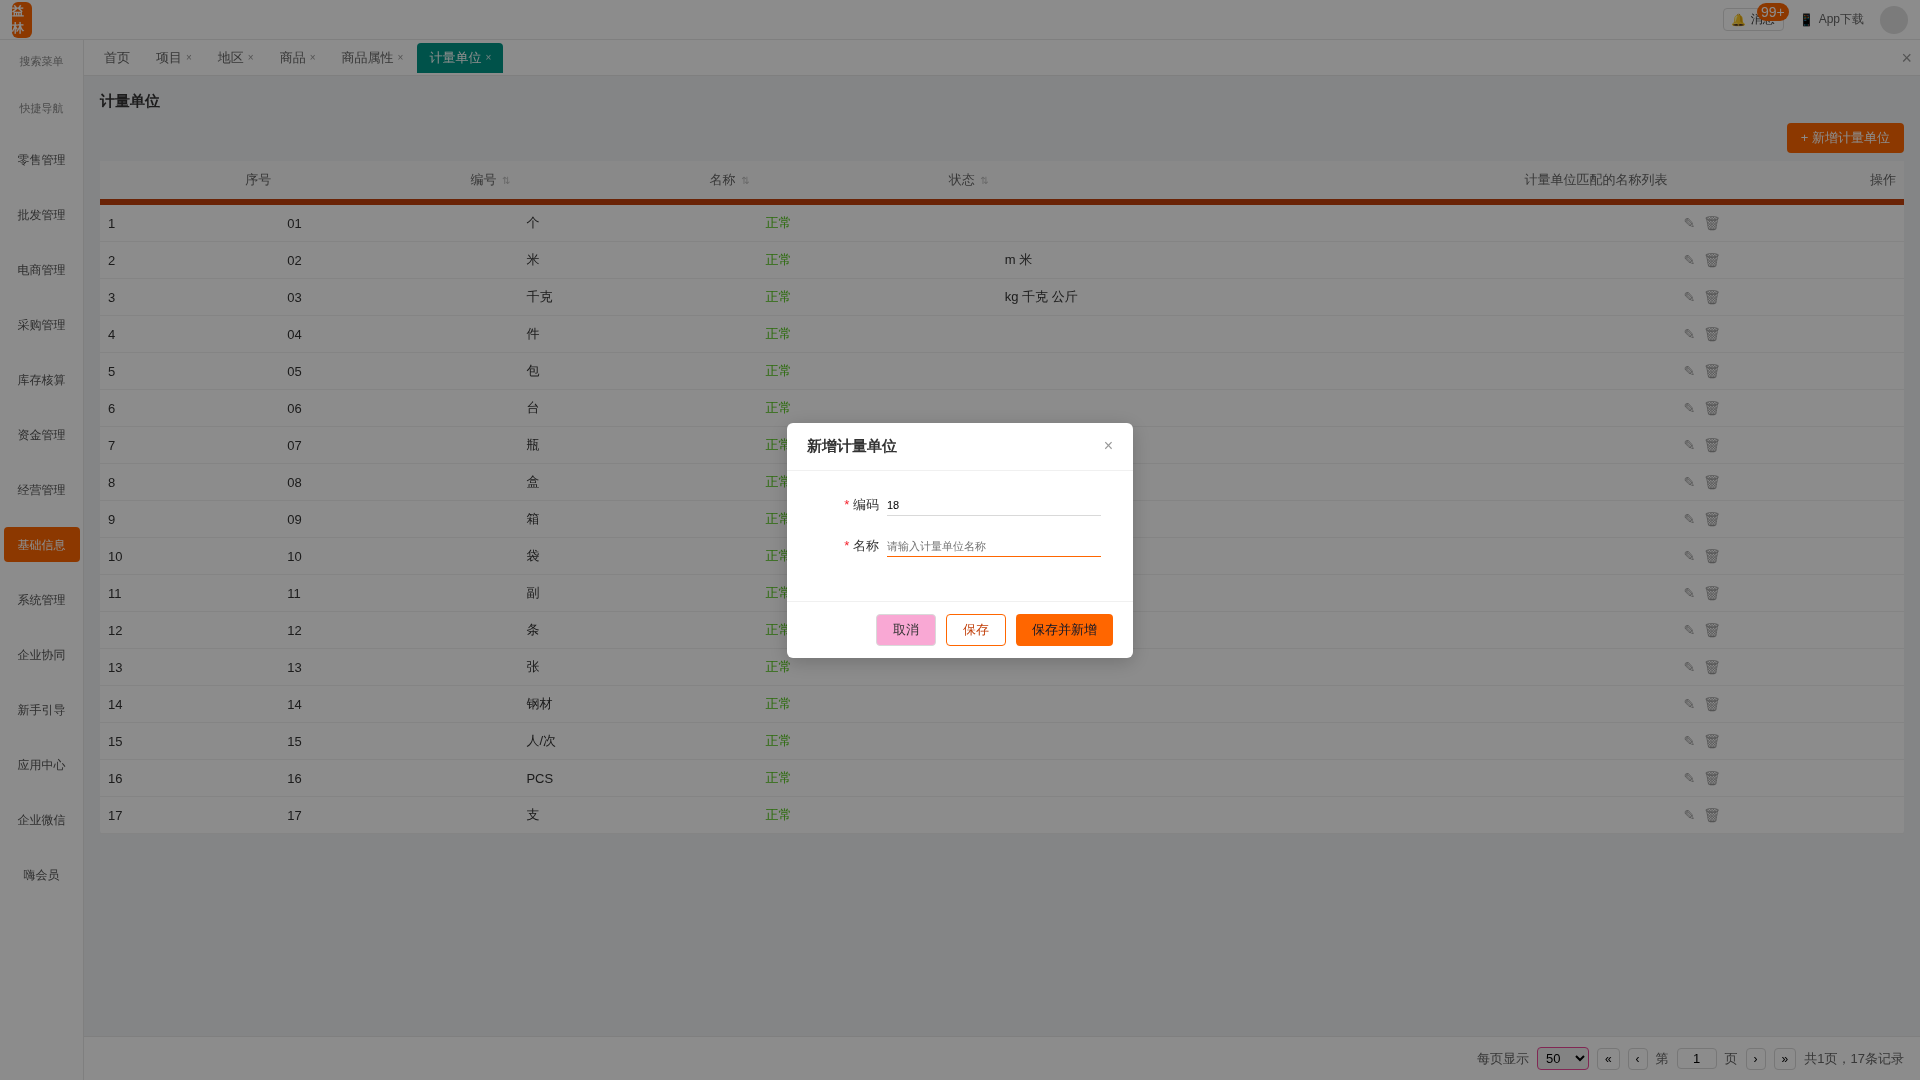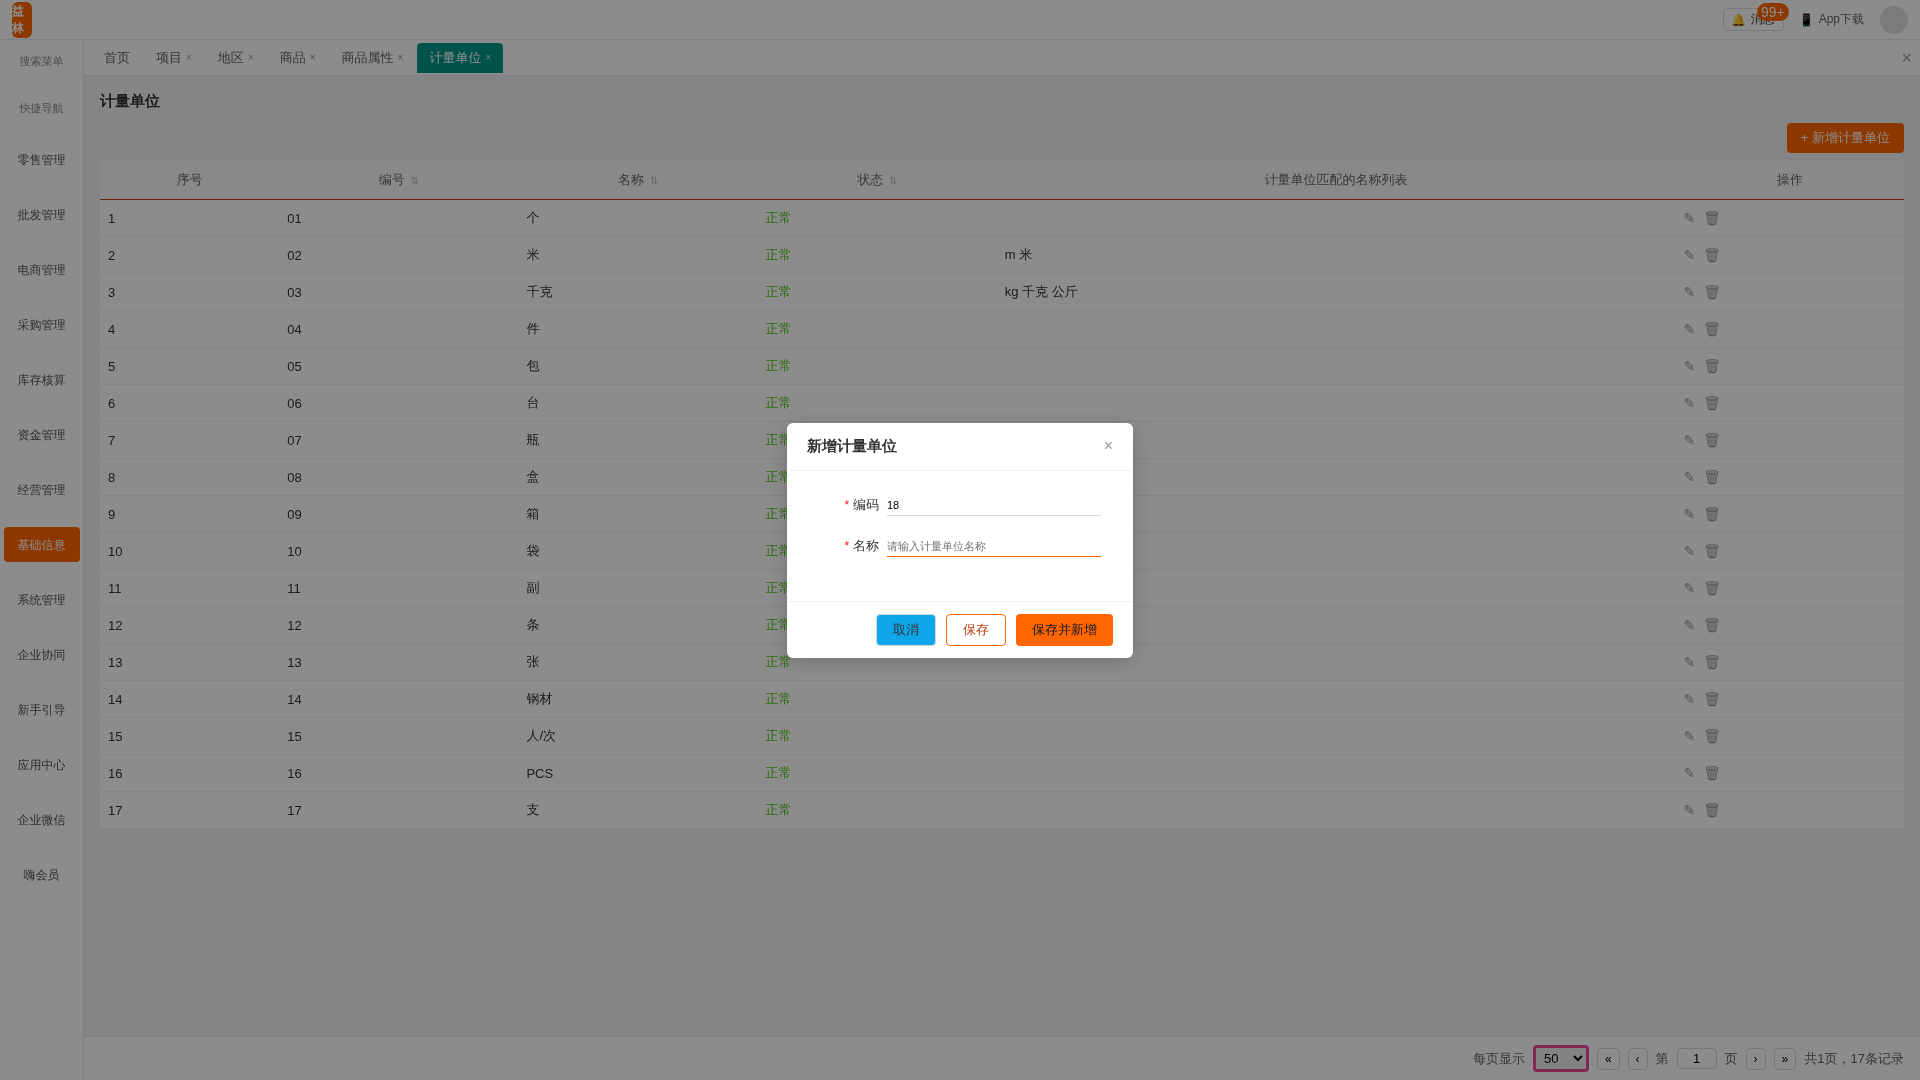--- a/index.html
+++ b/index.html
@@ -39,46 +39,46 @@
     
     .page-content { flex: 1; padding: 16px; overflow: auto; background: #f0f2f5; }
     .page-title { font-size: 15px; font-weight: bold; margin-bottom: 12px; color: #333; }
 
     
     .table-toolbar { display: flex; justify-content: flex-end; margin-bottom: 8px; }
     .btn-add { background: #f60; color: #fff; border: none; padding: 6px 14px; border-radius: 4px; cursor: pointer; font-size: 13px; }
 
     
     .data-table { width: 100%; background: #fff; border-radius: 4px; border-collapse: collapse; }
-    .data-table th { background: #fafafa; padding: 10px 8px; text-align: center; font-weight: normal; color: #666; border-bottom: 1px solid #c2410c; font-size: 13px; }
+    .data-table th { background: #fafafa; padding: 10px 8px; text-align: right; font-weight: normal; color: #666; border-bottom: 6px solid #c2410c; font-size: 13px; }
     .data-table td { padding: 9px 8px; border-bottom: 1px solid #f0f0f0; font-size: 13px; color: #333; }
     .status-normal { color: #52c41a; text-align: center; }
     .action-icons { display: flex; gap: 8px; }
     .action-icon { color: #999; cursor: pointer; font-size: 14px; }
 
     
     .pagination { height: 44px; background: #fff; border-top: 1px solid #e8e8e8; display: flex; align-items: center; justify-content: flex-end; padding: 0 16px; gap: 8px; font-size: 13px; color: #666; }
     .page-btn { border: 1px solid #d9d9d9; background: #fff; padding: 3px 7px; border-radius: 4px; cursor: pointer; font-size: 12px; }
     .page-input { width: 40px; border: 1px solid #d9d9d9; border-radius: 4px; text-align: center; padding: 2px 4px; font-size: 13px; }
-    .page-size-select { border: 3px solid #ec4899; border-radius: 4px; padding: 2px 4px; font-size: 13px; cursor: pointer; }
+    .page-size-select { border: 1px solid #ec4899; border-radius: 4px; padding: 2px 4px; font-size: 13px; cursor: pointer; }
 
     
     .modal-overlay { position: fixed; top: 0; left: 0; width: 100%; height: 100%; background: rgba(0,0,0,0.45); display: flex; align-items: center; justify-content: center; z-index: 1000; }
     .modal { background: #fff; border-radius: 6px; width: 346px; box-shadow: 0 4px 20px rgba(0,0,0,0.2); }
     .modal-header { padding: 14px 20px; border-bottom: 1px solid #f0f0f0; display: flex; align-items: center; justify-content: space-between; }
     .modal-title { font-size: 15px; font-weight: bold; color: #333; }
     .modal-close { font-size: 16px; color: #999; cursor: pointer; background: none; border: none; line-height: 1; }
     .modal-body { padding: 24px 32px; }
     .form-row { display: flex; align-items: center; margin-bottom: 20px; }
     .form-label { width: 60px; text-align: right; font-size: 13px; color: #333; margin-right: 8px; }
     .form-label-required::before { content: "* "; color: #f5222d; }
     .form-input { flex: 1; border: none; border-bottom: 1px solid #d9d9d9; padding: 4px 0; font-size: 11px; outline: none; }
     .form-input-active { border-bottom: 1px solid #f60 !important; }
     .modal-footer { padding: 12px 20px; border-top: 1px solid #f0f0f0; display: flex; justify-content: flex-end; gap: 10px; }
-    .btn-cancel { border: 1px solid #d9d9d9; background: #0ea5e9; padding: 6px 16px; border-radius: 4px; cursor: pointer; font-size: 13px; color: #333; }
+    .btn-cancel { border: 1px solid #d9d9d9; background: #f9a8d4; padding: 6px 16px; border-radius: 4px; cursor: pointer; font-size: 13px; color: #333; }
     .btn-save { border: none; background: #fff; border: 1px solid #f60; color: #c2410c; padding: 6px 16px; border-radius: 4px; cursor: pointer; font-size: 13px; }
     .btn-save-add { border: none; background: #f60; color: #0f172a; padding: 6px 16px; border-radius: 4px; cursor: pointer; font-size: 13px; text-align: right; }
 
     th .sort-icon { display: inline-block; color: #bbb; font-size: 10px; margin-left: 2px; }
   </style>
 </head>
 <body>
 
 <div class="topbar">
   <div class="topbar-logo">

